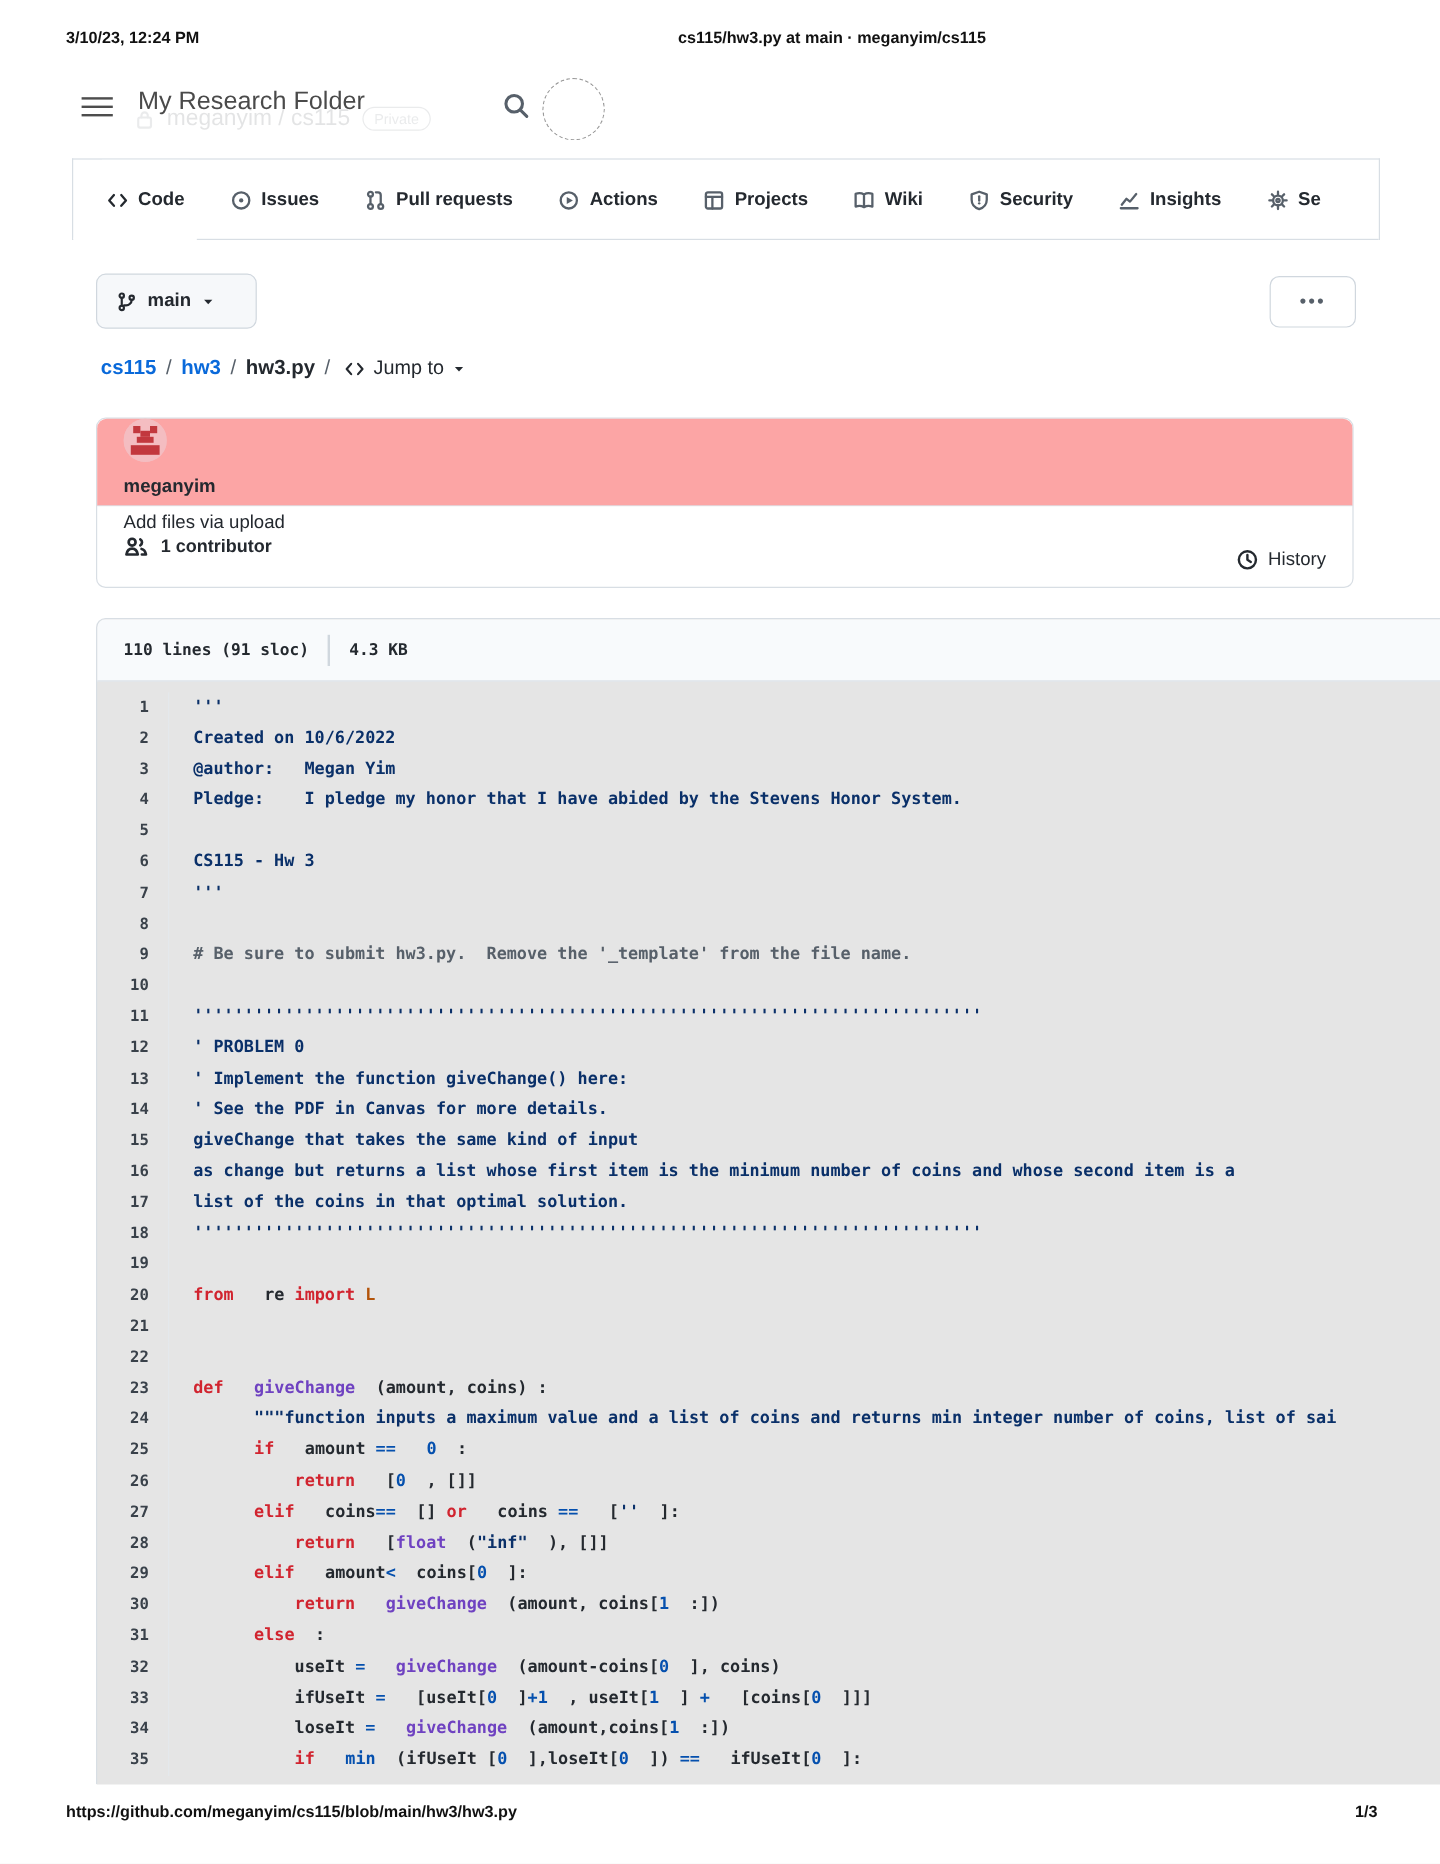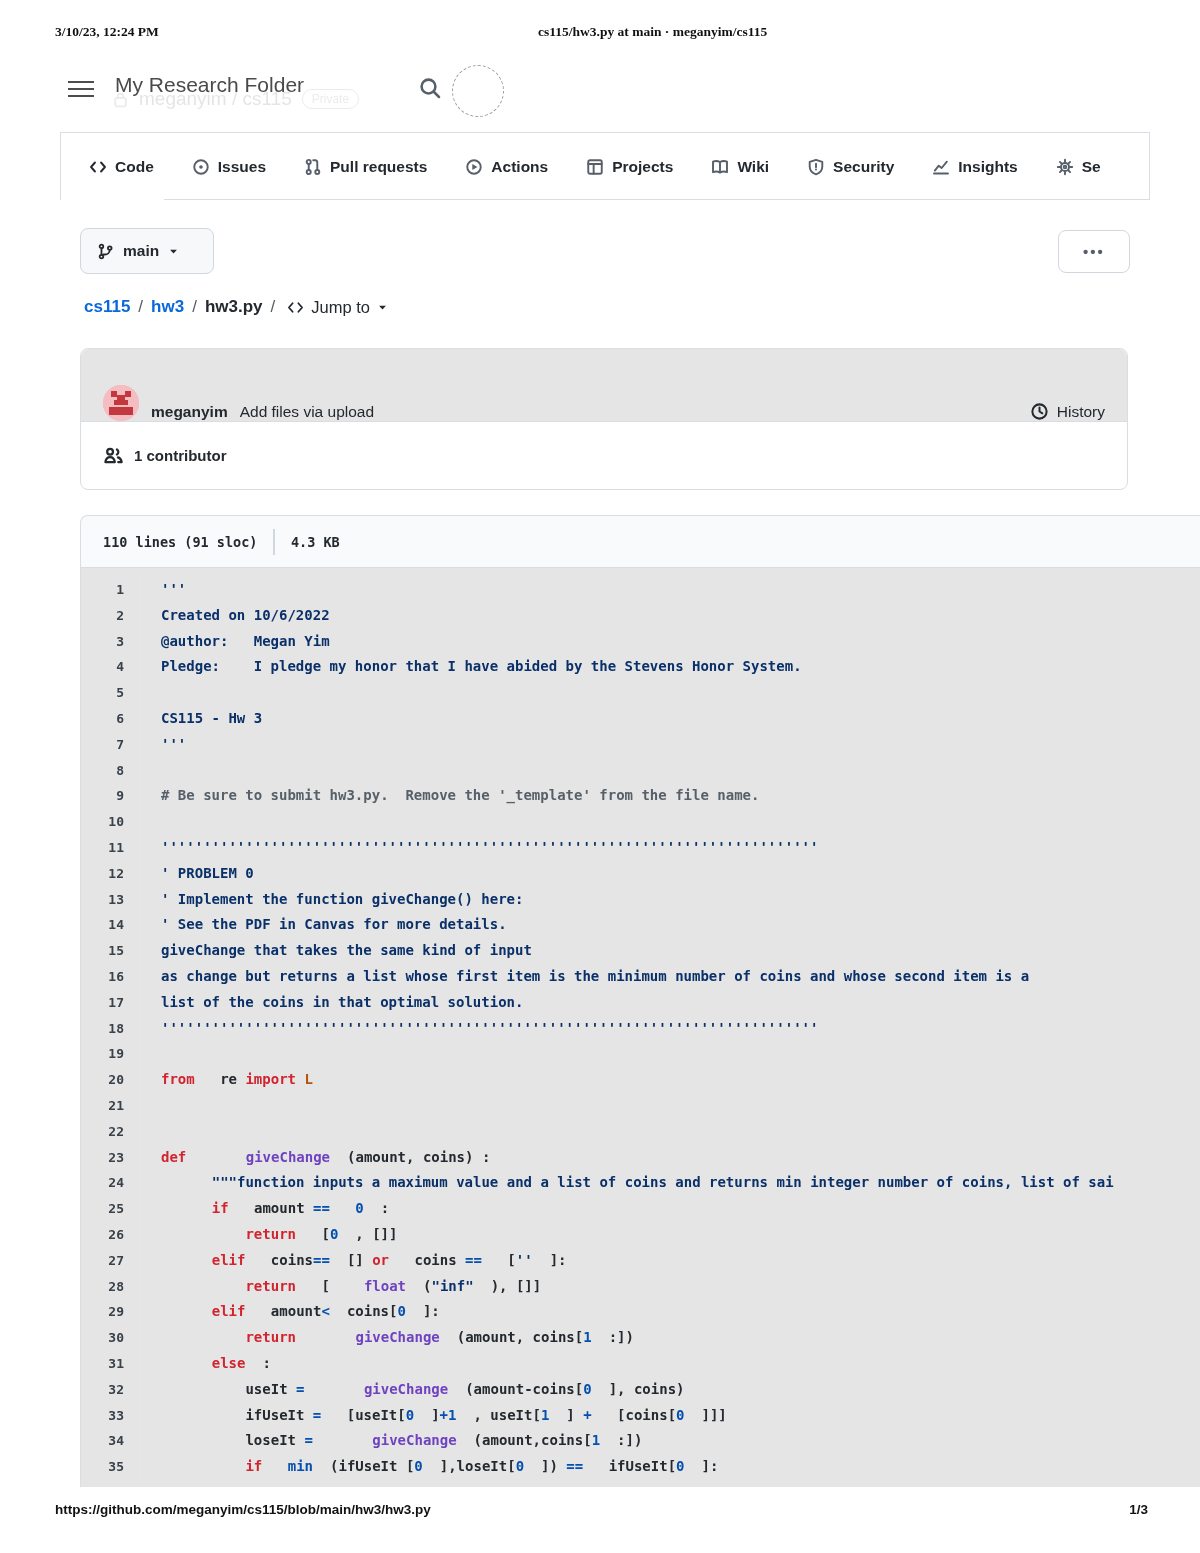--- a/index.html
+++ b/index.html
@@ -1,23 +1,23 @@
 <!DOCTYPE html>
 <html><head>
 <meta charset="utf-8">
 <style>
   * { margin:0; padding:0; box-sizing:border-box; }
   html,body { width:1200px; height:1553px; background:#ffffff; overflow:hidden;
               font-family:"Liberation Sans", sans-serif; color:#24292f; }
 
   
   .print-head { position:absolute; top:24px; left:0; width:1200px; height:20px;
-                font-size:13.5px; font-weight:700; color:#111;font-family:Liberation Serif, serif; }
+                font-size:13.5px; font-weight:700; color:#111; }
   .print-date { position:absolute; left:55px; top:0; }
-  .print-title { position:absolute; left:538px; top:0; }
+  .print-title { position:absolute; left:565px; top:0; }
   .print-foot { position:absolute; top:1502px; left:0; width:1200px;
                 font-size:13.5px; font-weight:700; color:#111; }
   .print-url { position:absolute; left:55px; top:0; }
   .print-page { position:absolute; right:52px; top:0; }
 
   
   .site-head { position:absolute; top:62px; left:60px; width:1090px; height:56px; }
   .burger { position:absolute; left:8px; top:14px; width:26px; height:22px; cursor:pointer; }
   .burger span { display:block; height:2.5px; background:#4d4d4d; margin:4.5px 0; }
   .site-title { position:absolute; left:55px; top:11px; font-size:21px; color:#4a4a4a; }
@@ -60,23 +60,23 @@
             align-items:center; gap:8px; }
   .crumb-link { color:#0969da; font-weight:700; text-decoration:none; cursor:pointer; }
   .crumb-sep { color:#57606a; }
   .crumb-file { font-weight:700; color:#24292f; }
   .jumpto { display:flex; align-items:center; gap:7px; color:#24292f; cursor:pointer;
             font-size:16.5px; margin-left:4px; }
 
   
   .commit-box { position:absolute; top:348px; left:80px; width:1048px; height:142px;
                 border:1.5px solid #d8dee4; border-radius:8px; background:#fff; }
-  .commit-top { height:73px; border-bottom:1.5px solid #d8dee4; background:#e5e5e5;
-                border-radius:8px 8px 0 0; display:flex; align-items:flex-end;
-                padding:0 22px; gap:12px; }
+  .commit-top { height:73px; border-bottom:1.5px solid #d8dee4; background:#fca5a5;
+                border-radius:8px 8px 0 0; display:flex; align-items:flex-start;
+                padding:0 22px; gap:12px;flex-direction:column; }
   .avatar-ident { width:36px; height:36px; border-radius:50%; background:#f4bdc1;
                   overflow:hidden; flex:0 0 auto; cursor:pointer; }
   .commit-author { font-weight:700; font-size:15.5px; cursor:pointer; }
   .commit-msg { font-size:15.5px; color:#24292f; cursor:pointer; }
   .history-btn { margin-left:auto; display:flex; align-items:center; gap:8px;
                  font-weight:400; font-size:15.5px; cursor:pointer; }
   .commit-bottom { height:67px; display:flex; align-items:center; padding:0 22px;
                    gap:10px; font-size:15px; font-weight:700; cursor:pointer; }
 
   
@@ -91,21 +91,21 @@
   .fh-more { margin-left:auto; color:#57606a; letter-spacing:2px; font-size:13px;
              cursor:pointer; font-family:"Liberation Sans",sans-serif; }
   .code-wrap { padding-top:9px; }
   .cl { display:flex; line-height:25.8px; white-space:pre;
         font-family:"DejaVu Sans Mono","Liberation Mono",monospace;
         font-size:14px; font-weight:600; }
   .ln { flex:0 0 60px; text-align:right; padding-right:16px; color:#39414a;
         font-size:13px; border-right:1.5px solid #e4e8ec; cursor:pointer; }
   .lc { padding-left:20px; overflow:hidden; color:#24292f; }
   .tk { color:#d1242f; } .ts { color:#0a3069; } .tc { color:#57606a; }
-  .te { color:#6f42c1;margin-left:34px; } .tn { color:#0550ae; } .tv { color:#b3540a; }
+  .te { color:#6f42c1; } .tn { color:#0550ae; } .tv { color:#b3540a; }
   .tp { color:#24292f;padding-left:17px; }
 
   .icn { stroke:#57606a; stroke-width:1.7; fill:none; stroke-linecap:round;
          stroke-linejoin:round; }
   .icn-dark { stroke:#24292f; }
   .icn-fill { fill:#57606a; stroke:none; }
 </style>
 </head>
 <body>
 

